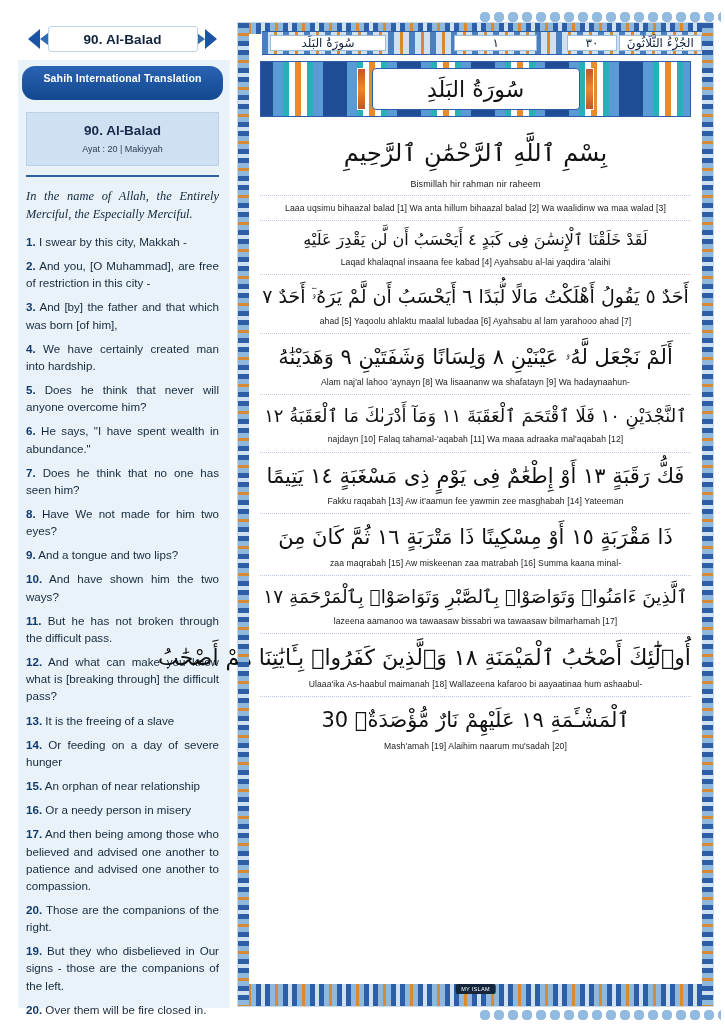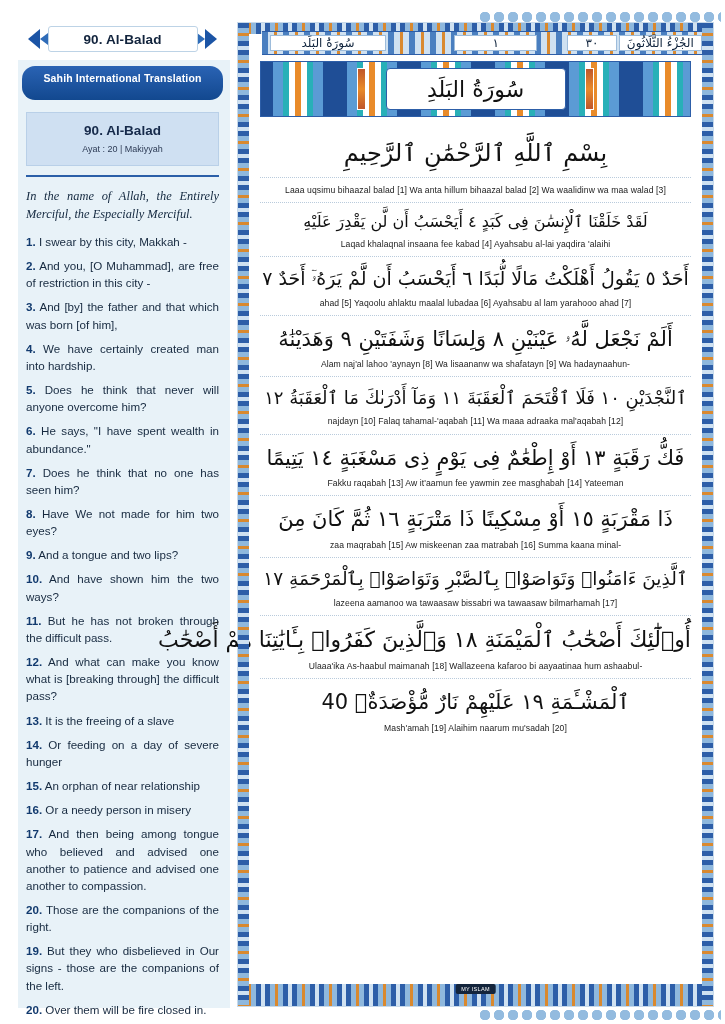--- a/index.html
+++ b/index.html
@@ -214,21 +214,21 @@
   .surah-banner::after {
     content: "";
     position: absolute; top: 6px; bottom: 6px; width: 7px;
     background: linear-gradient(#c0562a, #e98b2a, #c0562a);
     border: 1px solid #ffffff;
   }
   .surah-banner::before { left: 96px; }
   .surah-banner::after  { right: 96px; }
   .banner-plate {
     position: relative; z-index: 2;
-    width: 180px; height: 42px;
+    width: 208px; height: 42px;
     background: #ffffff;
     border: 1px solid #2d5ea8;
     border-radius: 4px;
     display: flex; align-items: center; justify-content: center;
   }
   .banner-text {
     font-family: "DejaVu Sans", sans-serif;
     font-size: 22px; color: #111111;
     direction: rtl; white-space: nowrap;
   }
@@ -347,21 +347,21 @@
           <div class="ayah-item"><span class="ayah-num">7.</span> <span>Does he think that no one has seen him?</span></div>
           <div class="ayah-item"><span class="ayah-num">8.</span> <span>Have We not made for him two eyes?</span></div>
           <div class="ayah-item"><span class="ayah-num">9.</span> <span>And a tongue and two lips?</span></div>
           <div class="ayah-item"><span class="ayah-num">10.</span> <span>And have shown him the two ways?</span></div>
           <div class="ayah-item"><span class="ayah-num">11.</span> <span>But he has not broken through the difficult pass.</span></div>
           <div class="ayah-item"><span class="ayah-num">12.</span> <span>And what can make you know what is [breaking through] the difficult pass?</span></div>
           <div class="ayah-item"><span class="ayah-num">13.</span> <span>It is the freeing of a slave</span></div>
           <div class="ayah-item"><span class="ayah-num">14.</span> <span>Or feeding on a day of severe hunger</span></div>
           <div class="ayah-item"><span class="ayah-num">15.</span> <span>An orphan of near relationship</span></div>
           <div class="ayah-item"><span class="ayah-num">16.</span> <span>Or a needy person in misery</span></div>
-          <div class="ayah-item"><span class="ayah-num">17.</span> <span>And then being among tongue who believed and advised one another to patience and advised one another to compassion.</span></div>
+          <div class="ayah-item"><span class="ayah-num">17.</span> <span>And then being among those who believed and advised one another to patience and advised one another to compassion.</span></div>
           <div class="ayah-item"><span class="ayah-num">20.</span> <span>Those are the companions of the right.</span></div>
           <div class="ayah-item"><span class="ayah-num">19.</span> <span>But they who disbelieved in Our signs - those are the companions of the left.</span></div>
           <div class="ayah-item"><span class="ayah-num">20.</span> <span>Over them will be fire closed in.</span></div>
         </div>
 
     </div>
   </div>
 
   <div class="right-col">
     <div class="scallop topb"></div>
@@ -391,20 +391,21 @@
 
       <div class="surah-banner">
         <div class="banner-plate">
           <span class="banner-text">سُورَةُ البَلَدِ</span>
         </div>
       </div>
 
       <div class="mushaf-body">
         <div class="bismillah-block">
           <div class="bismillah-ar">بِسْمِ ٱللَّهِ ٱلرَّحْمَٰنِ ٱلرَّحِيمِ</div>
+          <div class="bismillah-tr">Bismillah hir rahman nir raheem</div>
         </div>
         <div id="mushaf-lines">
             <div class="ayah-row first">
               <div class="translit-line">Laaa uqsimu bihaazal balad  [1]  Wa anta hillum bihaazal balad  [2]  Wa waalidinw wa maa walad  [3]</div>
             </div>
             <div class="ayah-row">
               <div class="arabic-line" style="font-size: 16px;">لَقَدْ خَلَقْنَا ٱلْإِنسَٰنَ فِى كَبَدٍ ٤ أَيَحْسَبُ أَن لَّن يَقْدِرَ عَلَيْهِ</div>
               <div class="translit-line">Laqad khalaqnal insaana fee kabad  [4]  Ayahsabu al-lai yaqdira 'alaihi</div>
             </div>
             <div class="ayah-row">
@@ -429,21 +430,21 @@
             </div>
             <div class="ayah-row">
               <div class="arabic-line" style="font-size: 18.5px;">ٱلَّذِينَ ءَامَنُوا۟ وَتَوَاصَوْا۟ بِٱلصَّبْرِ وَتَوَاصَوْا۟ بِٱلْمَرْحَمَةِ ١٧</div>
               <div class="translit-line">lazeena aamanoo wa tawaasaw bissabri wa tawaasaw bilmarhamah  [17]</div>
             </div>
             <div class="ayah-row">
               <div class="arabic-line" style="font-size: 22px;">أُو۟لَٰٓئِكَ أَصْحَٰبُ ٱلْمَيْمَنَةِ ١٨ وَٱلَّذِينَ كَفَرُوا۟ بِـَٔايَٰتِنَا هُمْ أَصْحَٰبُ</div>
               <div class="translit-line">Ulaaa'ika As-haabul maimanah  [18]  Wallazeena kafaroo bi aayaatinaa hum ashaabul-</div>
             </div>
             <div class="ayah-row">
-              <div class="arabic-line">ٱلْمَشْـَٔمَةِ ١٩ عَلَيْهِمْ نَارٌ مُّؤْصَدَةٌۢ 40</div>
+              <div class="arabic-line">ٱلْمَشْـَٔمَةِ ١٩ عَلَيْهِمْ نَارٌ مُّؤْصَدَةٌۢ 30</div>
               <div class="translit-line">Mash'amah  [19]  Alaihim naarum mu'sadah  [20]</div>
             </div>
           </div>
       </div>
 
       <div class="foot-badge">MY ISLAM</div>
 
     </div>
   </div>
 

